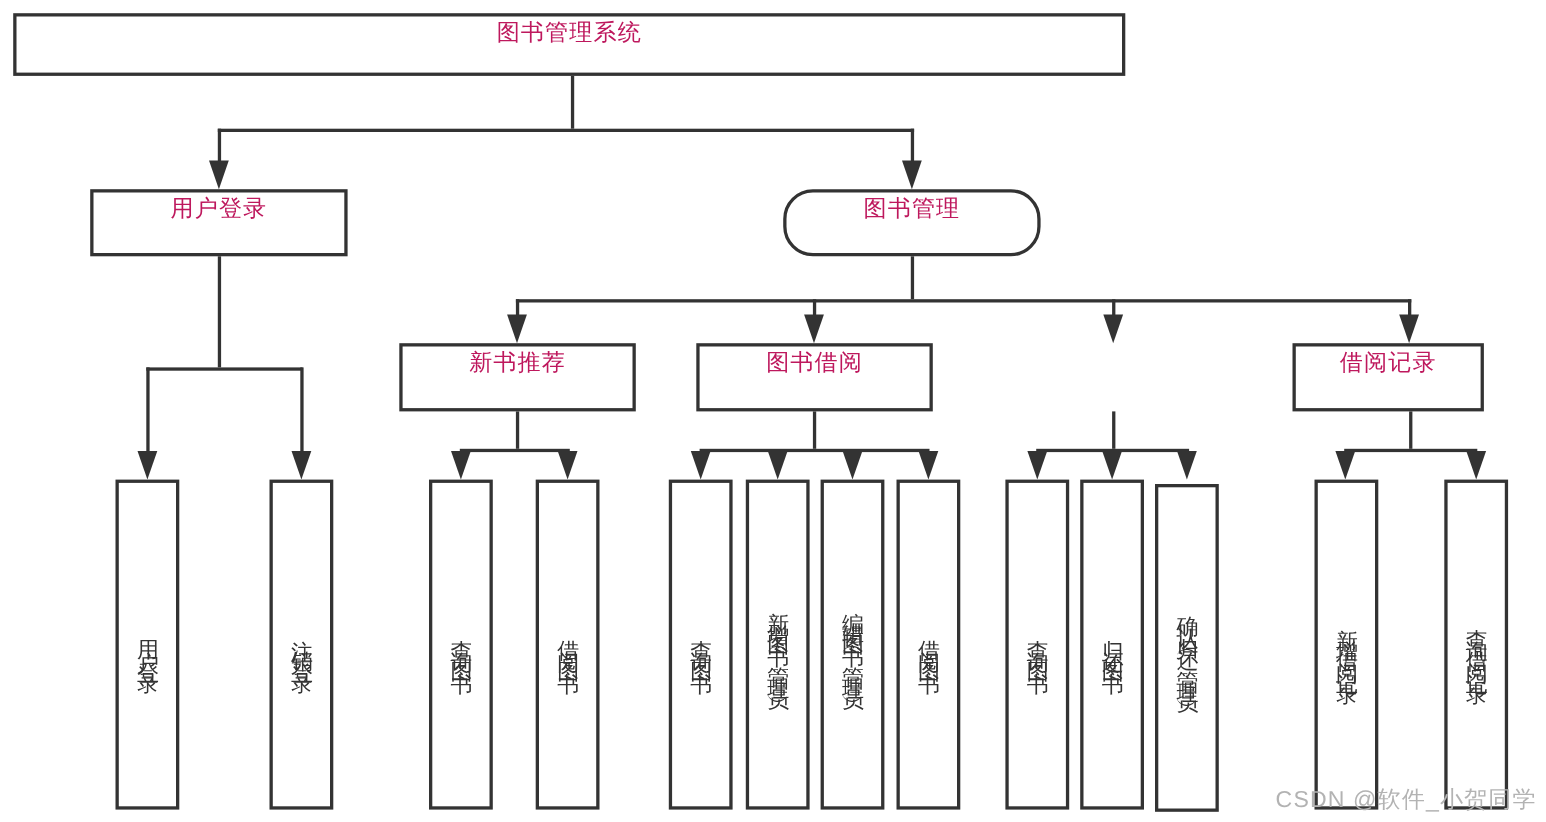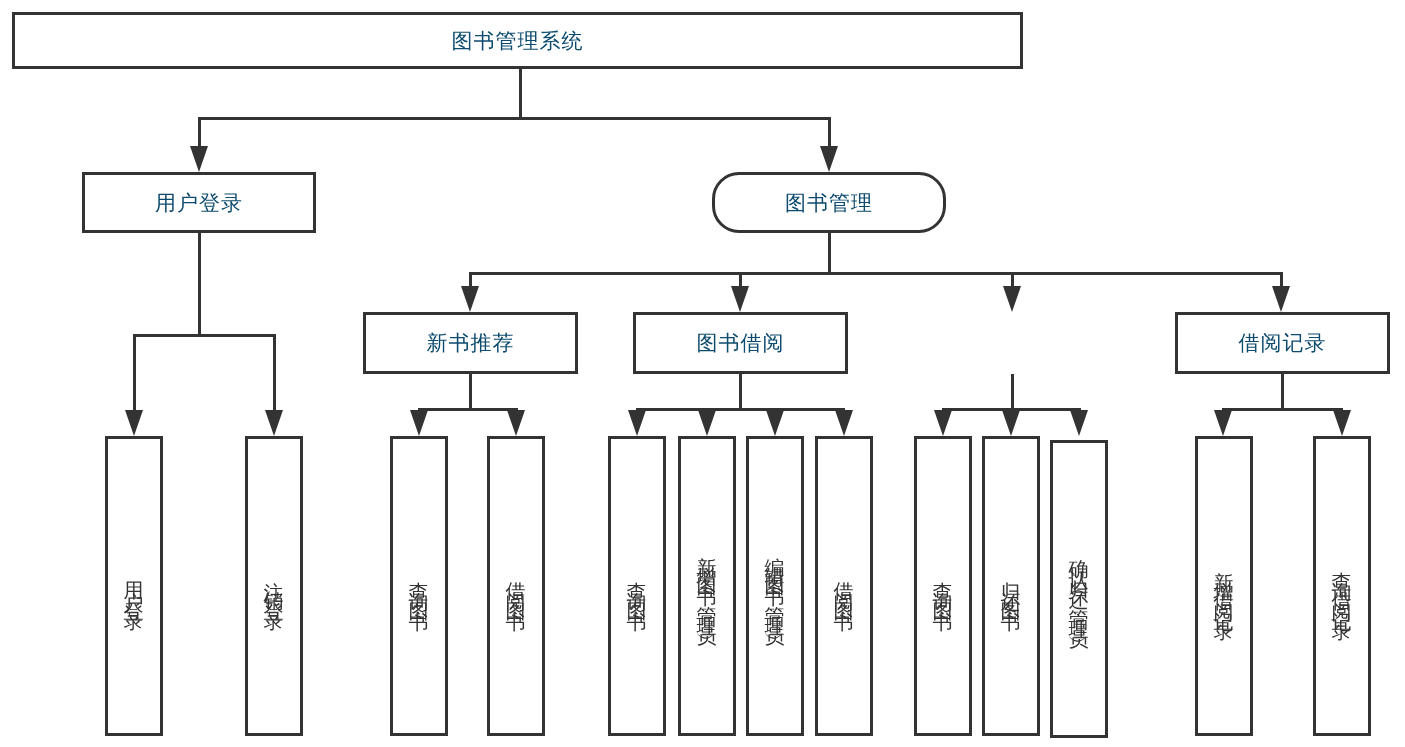--- a/index.html
+++ b/index.html
@@ -10,24 +10,24 @@
     height: 747px;
     background: #ffffff;
     font-family: "Liberation Sans", "DejaVu Sans", sans-serif;
     overflow: hidden;
   }
   .hbox {
     position: absolute;
     border: 3px solid #333333;
     background: #ffffff;
     display: flex;
-    align-items: center;
+    align-items: flex-start;
     justify-content: center;
     font-size: 21px;
-    color: #0c4a6e;
+    color: #be185d;
     letter-spacing: 1px;
   }
   .vbox {
     position: absolute;
     border: 3px solid #333333;
     background: #ffffff;
     display: flex;
     align-items: center;
     justify-content: center;
     font-size: 20px;
@@ -98,21 +98,21 @@
   <div class="arrow" style="left:731px; top:286px;"></div>
   <div class="arrow" style="left:1003px; top:286px;"></div>
   <div class="arrow" style="left:1272px; top:286px;"></div>
 
   <div class="hbox" style="left:363px; top:312px; width:215px; height:62px;">
     <span>新书推荐</span>
   </div>
   <div class="hbox" style="left:633px; top:312px; width:215px; height:62px;">
     <span>图书借阅</span>
   </div>
-  <div class="hbox" style="left:1175px; top:312px; width:215px; height:62px;">
+  <div class="hbox" style="left:1175px; top:312px; width:174px; height:62px;">
     <span>借阅记录</span>
   </div>
 
   <div class="vline" style="left:469px; top:374px; height:34px;"></div>
   <div class="hline" style="left:418px; top:408px; width:100px;"></div>
   <div class="arrow" style="left:410px; top:410px;"></div>
   <div class="arrow" style="left:507px; top:410px;"></div>
 
   <div class="vline" style="left:739px; top:374px; height:34px;"></div>
   <div class="hline" style="left:636px; top:408px; width:209px;"></div>
@@ -169,14 +169,15 @@
     <span>确认归还（管理员）</span>
   </div>
 
   <div class="vbox" style="left:1195px; top:436px; width:58px; height:300px;">
     <span>新增借阅记录</span>
   </div>
   <div class="vbox" style="left:1313px; top:436px; width:58px; height:300px;">
     <span>查询借阅记录</span>
   </div>
 
+  <div class="watermark">CSDN @软件_小贺同学</div>
 
 </div>
 
 </body></html>

